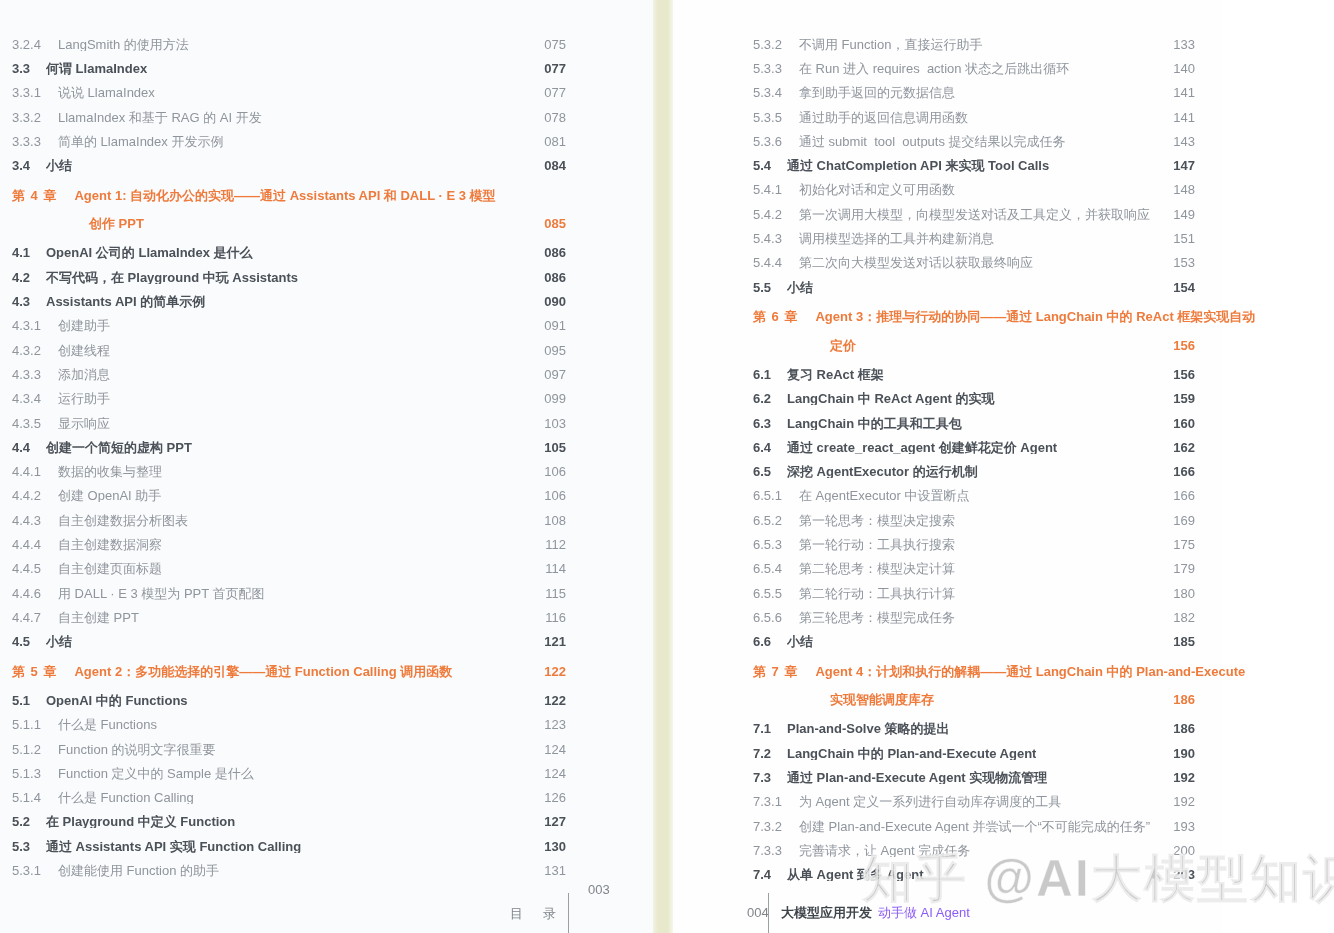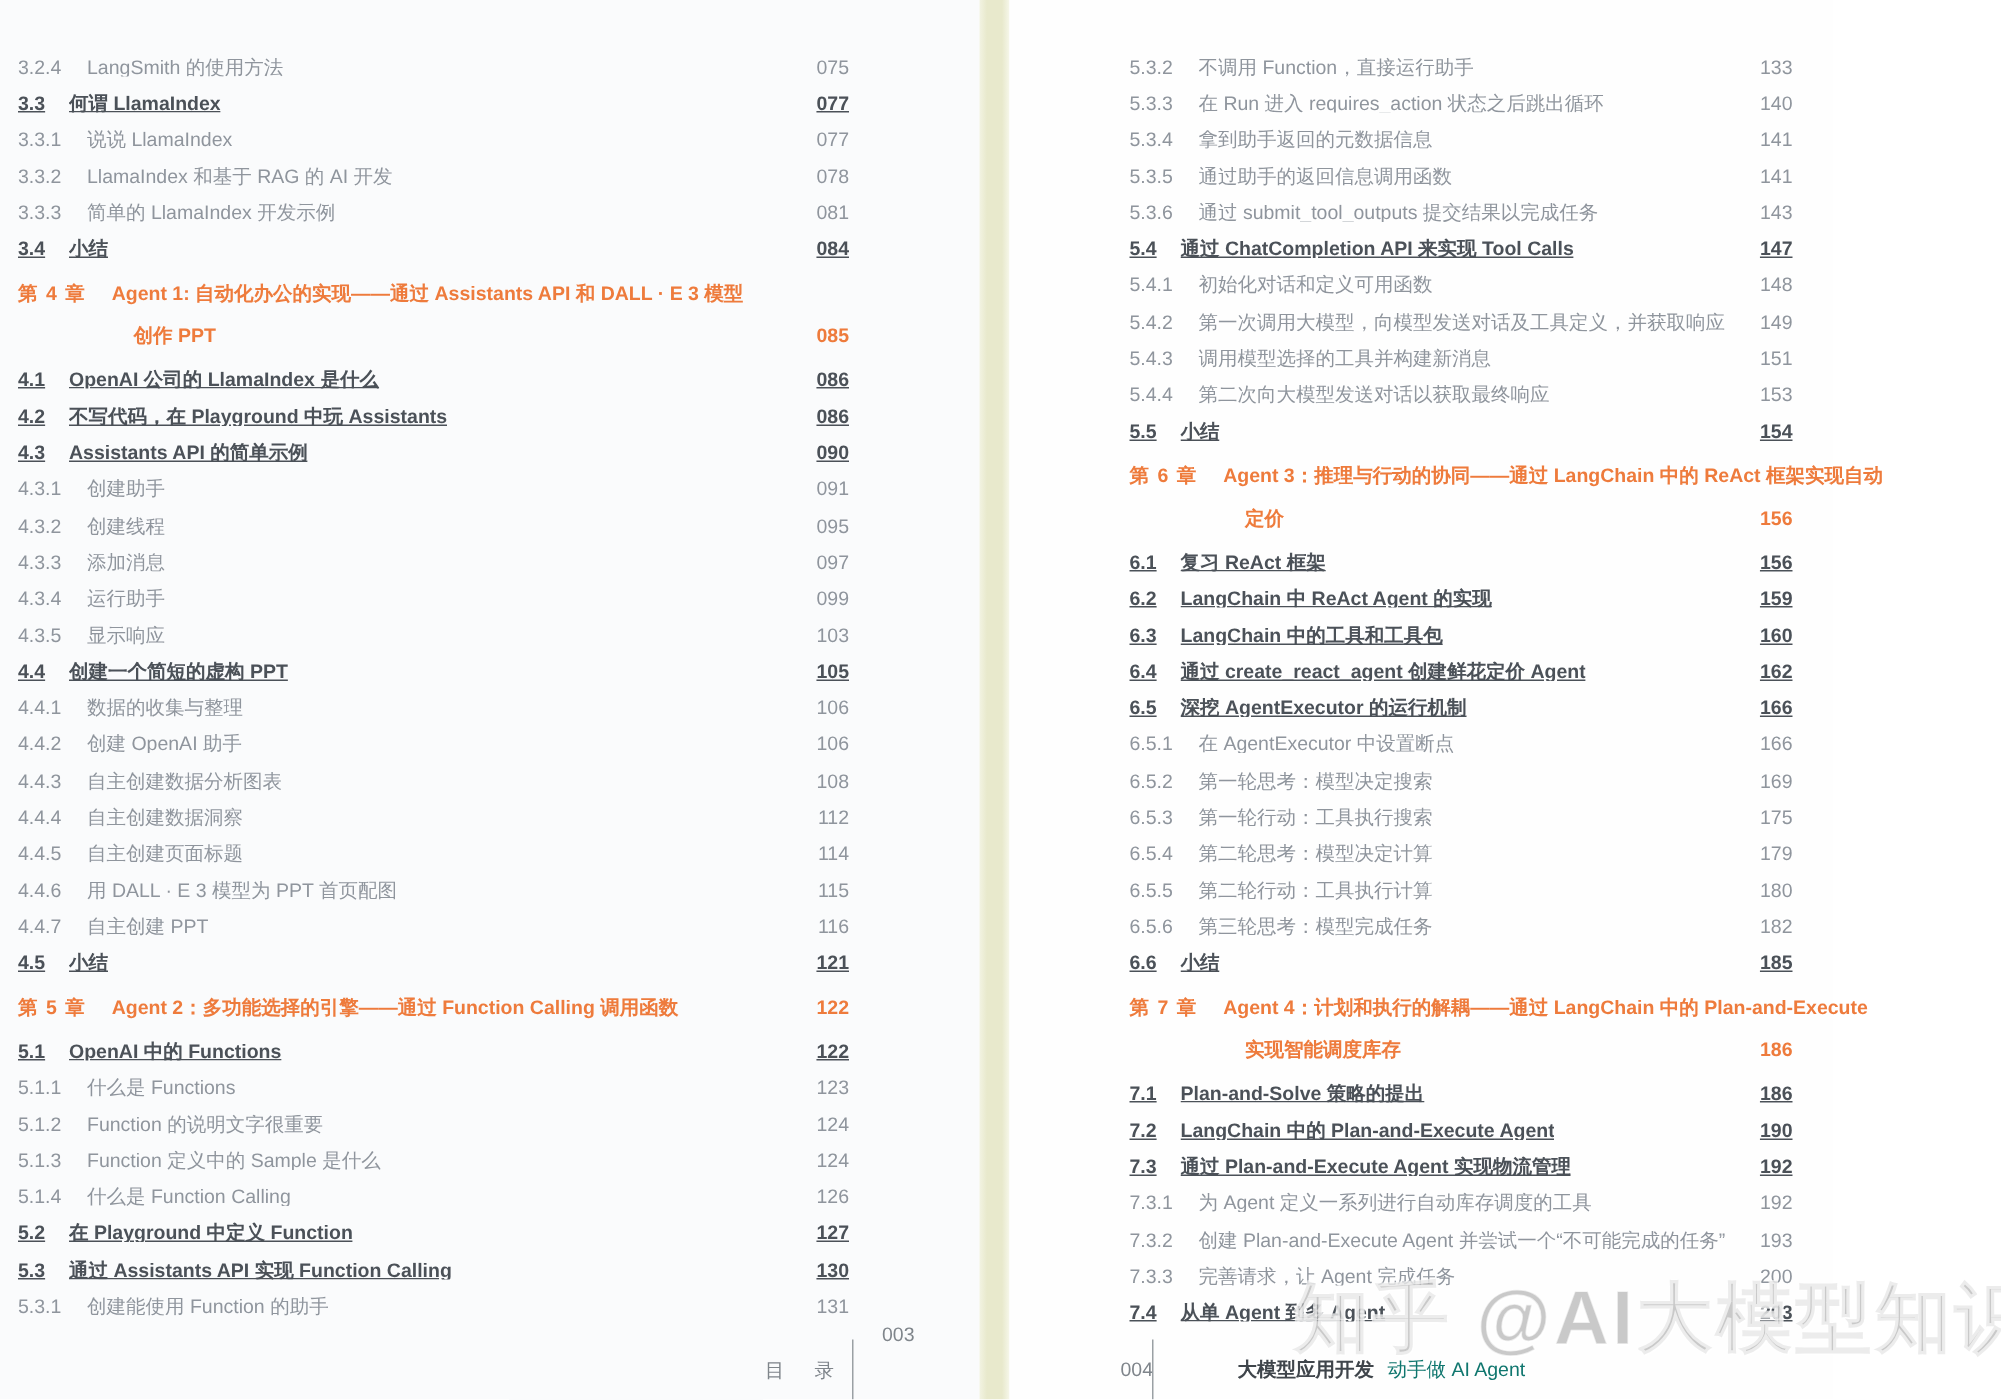--- a/index.html
+++ b/index.html
@@ -18,40 +18,40 @@
   .spread{display:flex;width:1334px;height:933px;}
   .page{box-sizing:border-box;height:933px;}
   .page.left{width:653px;background:#fafbfc;padding:32px 87px 0 12px;}
   .gutter{width:20px;height:933px;flex:none;
     background:linear-gradient(to right,#f2f3e2 0%,var(--gutter) 25%,var(--gutter) 75%,#f6f7ea 100%);}
   .page.right{width:549px;background:#fefefe;padding:32px 27px 0 80px;}
 
   
   .row{display:flex;align-items:center;height:24.3px;font-size:13px;line-height:1;white-space:nowrap;}
   .row.s{color:var(--gray);font-weight:400;}
-  .row.b{color:var(--dark);font-weight:700;text-decoration:underline;}
+  .row.b{color:var(--dark);font-weight:700;}
   .row .num{flex:none;}
   .row.s .num{width:46px;}
   .row.b .num{width:34px;}
   .row .title{flex:none;overflow:hidden;}
   .pg{margin-left:auto;flex:none;text-align:right;}
 
   
   .chapter{color:var(--orange);font-weight:700;font-size:13px;margin:3px 0;white-space:nowrap;}
   .chapter .cl{display:flex;align-items:center;height:28.5px;line-height:1;}
   .chapter .cnum{flex:none;margin-right:17px;letter-spacing:1px;}
   .chapter .ct{flex:none;}
   .chapter .cl2{padding-left:77px;justify-content:flex-end;}
 
   
   .footer span{position:absolute;font-size:13px;line-height:1;}
   .f-div{position:absolute;width:1px;height:40px;top:893px;background:#9aa0a4;}
   .f-ch,.f-pg{color:var(--footer-gray);}
   .f-title{color:#3f454b;font-weight:700;}
-  .f-sub{color:#0f766e;margin-left:47px;}
+  .f-sub{color:#8b5cf6;}
 
   
   .watermark{
     position:absolute;left:862px;top:845px;z-index:6;
     font-size:51px;font-weight:700;letter-spacing:2px;white-space:nowrap;
     color:rgba(148,148,148,0.50);
     -webkit-text-stroke:1px rgba(255,255,255,0.65);
     text-shadow:1px 1px 0 rgba(255,255,255,0.5);
     pointer-events:none;
   }
@@ -416,17 +416,17 @@
 <div class="footer">
   <span class="f-ch" style="left:510px;top:907px">目</span>
   <span class="f-ch" style="left:543px;top:907px">录</span>
   <span class="f-div" style="left:568px"></span>
   <span class="f-pg" style="left:588px;top:883px">003</span>
 </div>
 
 <div class="footer">
   <span class="f-pg" style="left:747px;top:906px">004</span>
   <span class="f-div" style="left:768px"></span>
-  <span class="f-title" style="left:825px;top:906px">大模型应用开发</span>
+  <span class="f-title" style="left:781px;top:906px">大模型应用开发</span>
   <span class="f-sub" style="left:878px;top:906px">动手做 AI Agent</span>
 </div>
 
 <div class="watermark">知乎 @AI大模型知识君</div>
 
 </body></html>

